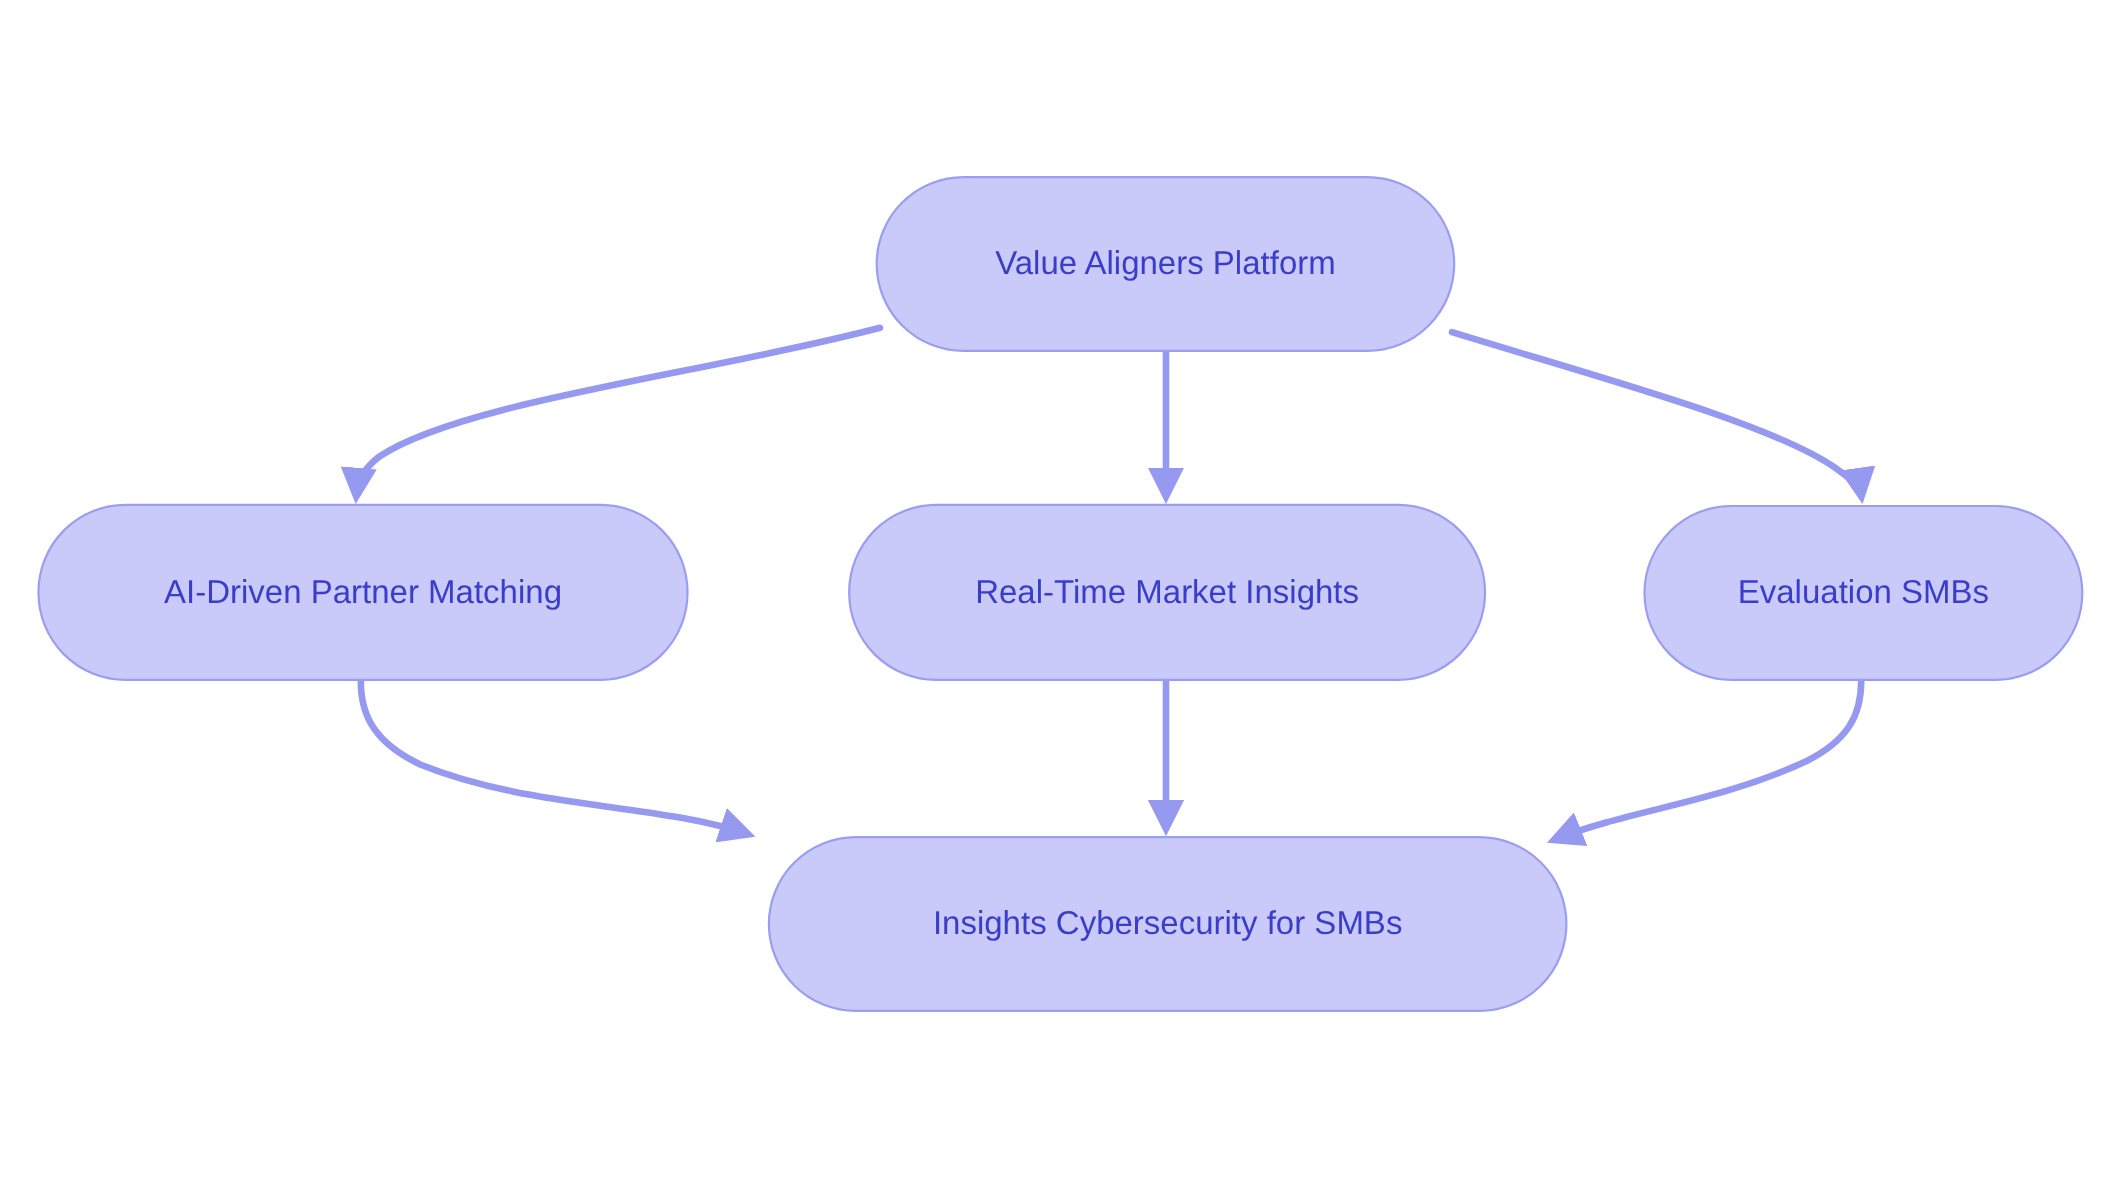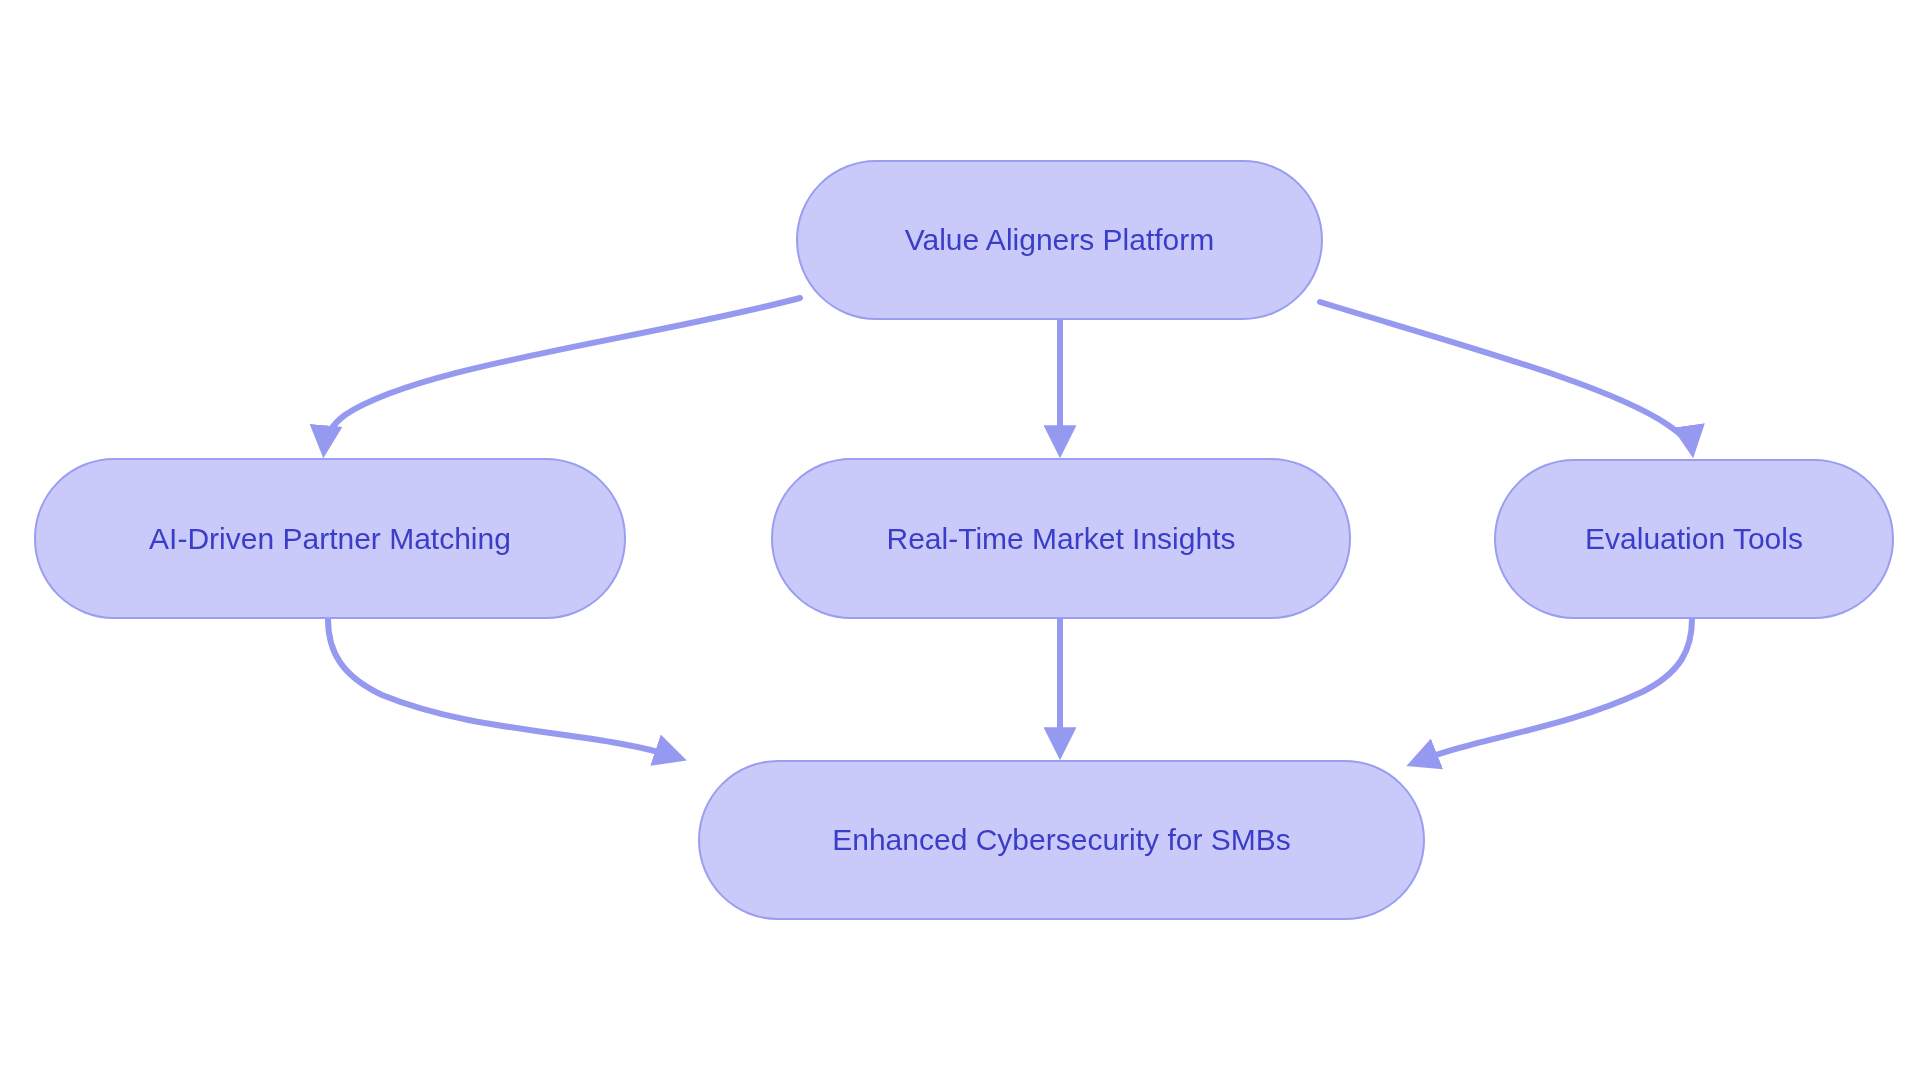--- a/index.html
+++ b/index.html
@@ -92,20 +92,20 @@
 
   <div class="node node-insights">
     <span class="node-label">Real-Time Market Insights</span>
   </div>
 
   <div class="node node-matching">
     <span class="node-label">AI-Driven Partner Matching</span>
   </div>
 
   <div class="node node-evaluation">
-    <span class="node-label">Evaluation Tools</span>
+    <span class="node-label">Evaluation SMBs</span>
   </div>
 
   <div class="node node-outcome">
-    <span class="node-label">Enhanced Cybersecurity for SMBs</span>
+    <span class="node-label">Insights Cybersecurity for SMBs</span>
   </div>
 
 </div>
 
 </body></html>

